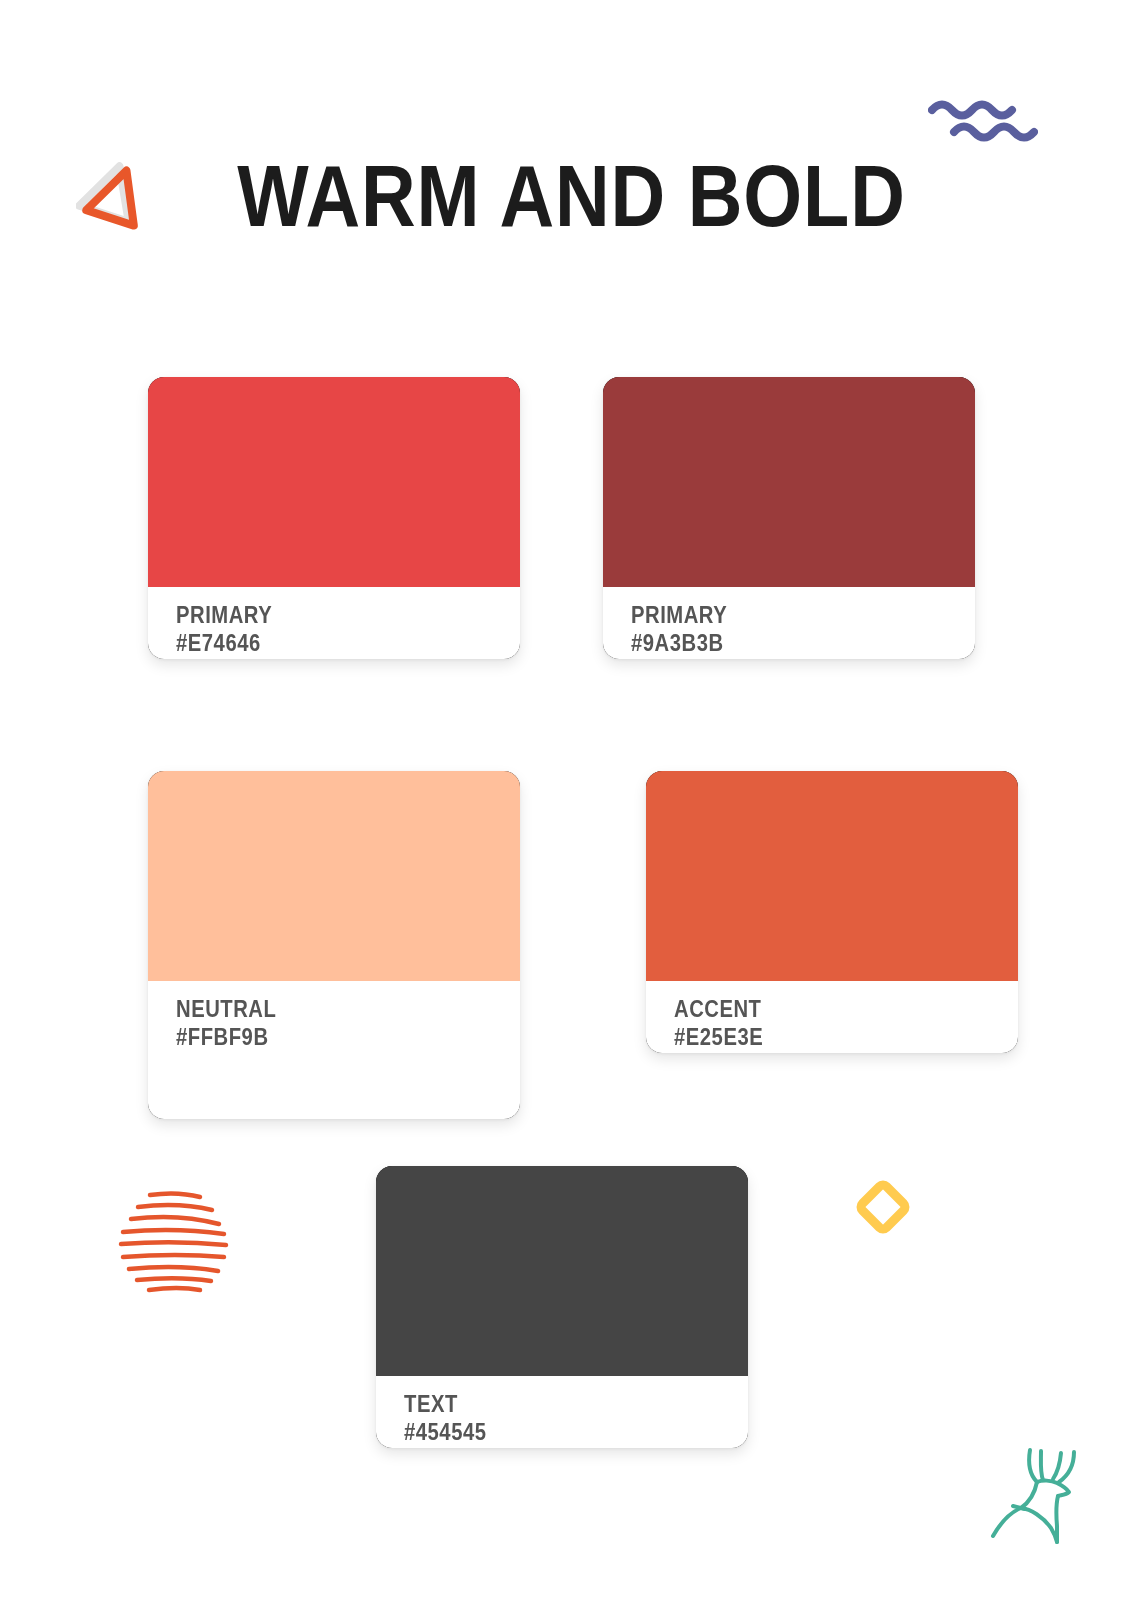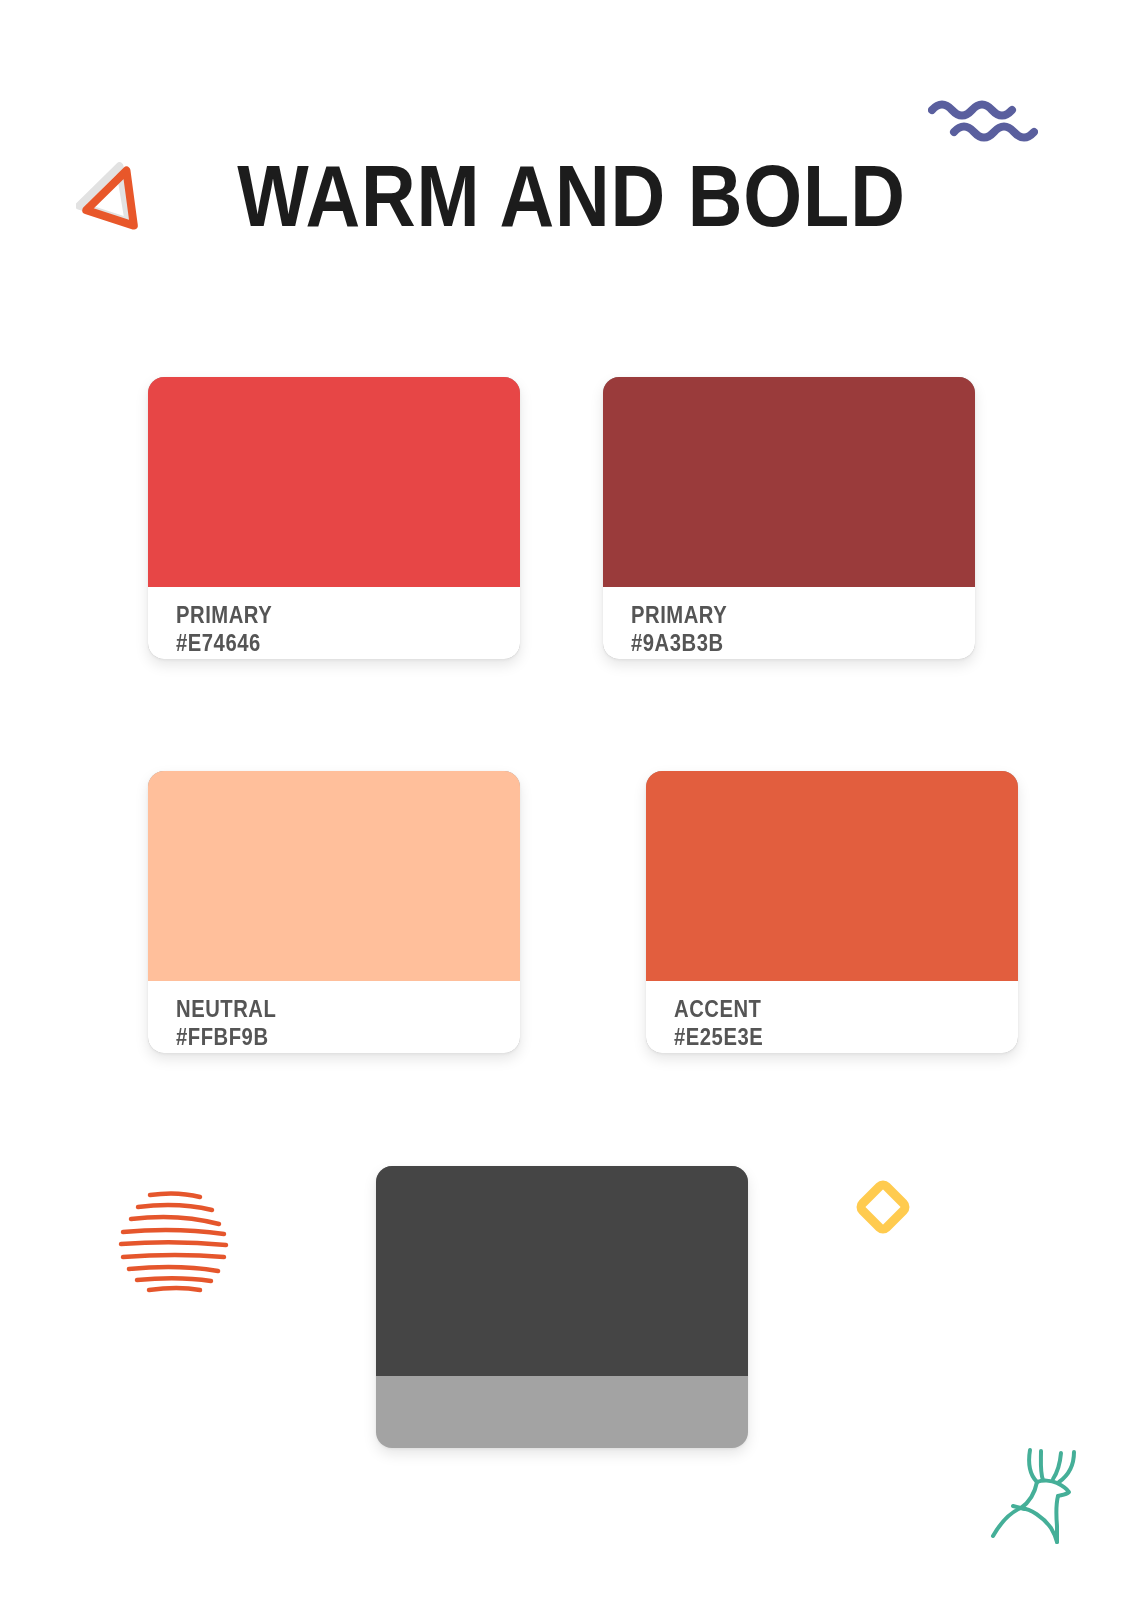--- a/index.html
+++ b/index.html
@@ -30,21 +30,21 @@
     color: #1c1c1c;
     transform: scaleX(0.86);
     transform-origin: center top;
     line-height: 1.0;
     white-space: nowrap;
   }
 
   
   .card {
     position: absolute;
-    background: #a3a3a3;
+    background: #000000;
     border-radius: 16px;
     box-shadow: 0 6px 14px rgba(0,0,0,0.10), 0 1px 3px rgba(0,0,0,0.06);
     overflow: hidden;
     display: flex;
     flex-direction: column;
   }
   .card .swatch {
     width: 100%;
     flex: 0 0 auto;
   }
@@ -67,21 +67,21 @@
     white-space: nowrap;
   }
 
   
   #card-primary-1 { left: 148px;  top: 377px;  width: 372px; height: 282px; }
   #card-primary-1 .swatch { height: 210px; background: #E74646; }
 
   #card-primary-2 { left: 603px;  top: 377px;  width: 372px; height: 282px; }
   #card-primary-2 .swatch { height: 210px; background: #9A3B3B; }
 
-  #card-neutral   { left: 148px;  top: 771px;  width: 372px; height: 282px; }
+  #card-neutral   { left: 148px;  top: 771px;  width: 372px; height: 348px; }
   #card-neutral  .swatch { height: 210px; background: #FFBF9B; }
 
   #card-accent    { left: 603px;  top: 771px;  width: 372px; height: 282px; margin-left: 43px; }
   #card-accent   .swatch { height: 210px; background: #E25E3E; }
 
   #card-text      { left: 376px;  top: 1166px; width: 372px; height: 282px; }
   #card-text     .swatch { height: 210px; background: #454545; }
 
   
   .deco { position: absolute; }
@@ -187,13 +187,17 @@
 <div class="card" id="card-accent">
   <div class="swatch"></div>
   <div class="meta">
     <div class="name">ACCENT</div>
     <div class="hex">#E25E3E</div>
   </div>
 </div>
 
 <div class="card" id="card-text">
   <div class="swatch"></div>
+  <div class="meta">
+    <div class="name">TEXT</div>
+    <div class="hex">#454545</div>
+  </div>
 </div>
 
 </body></html>

